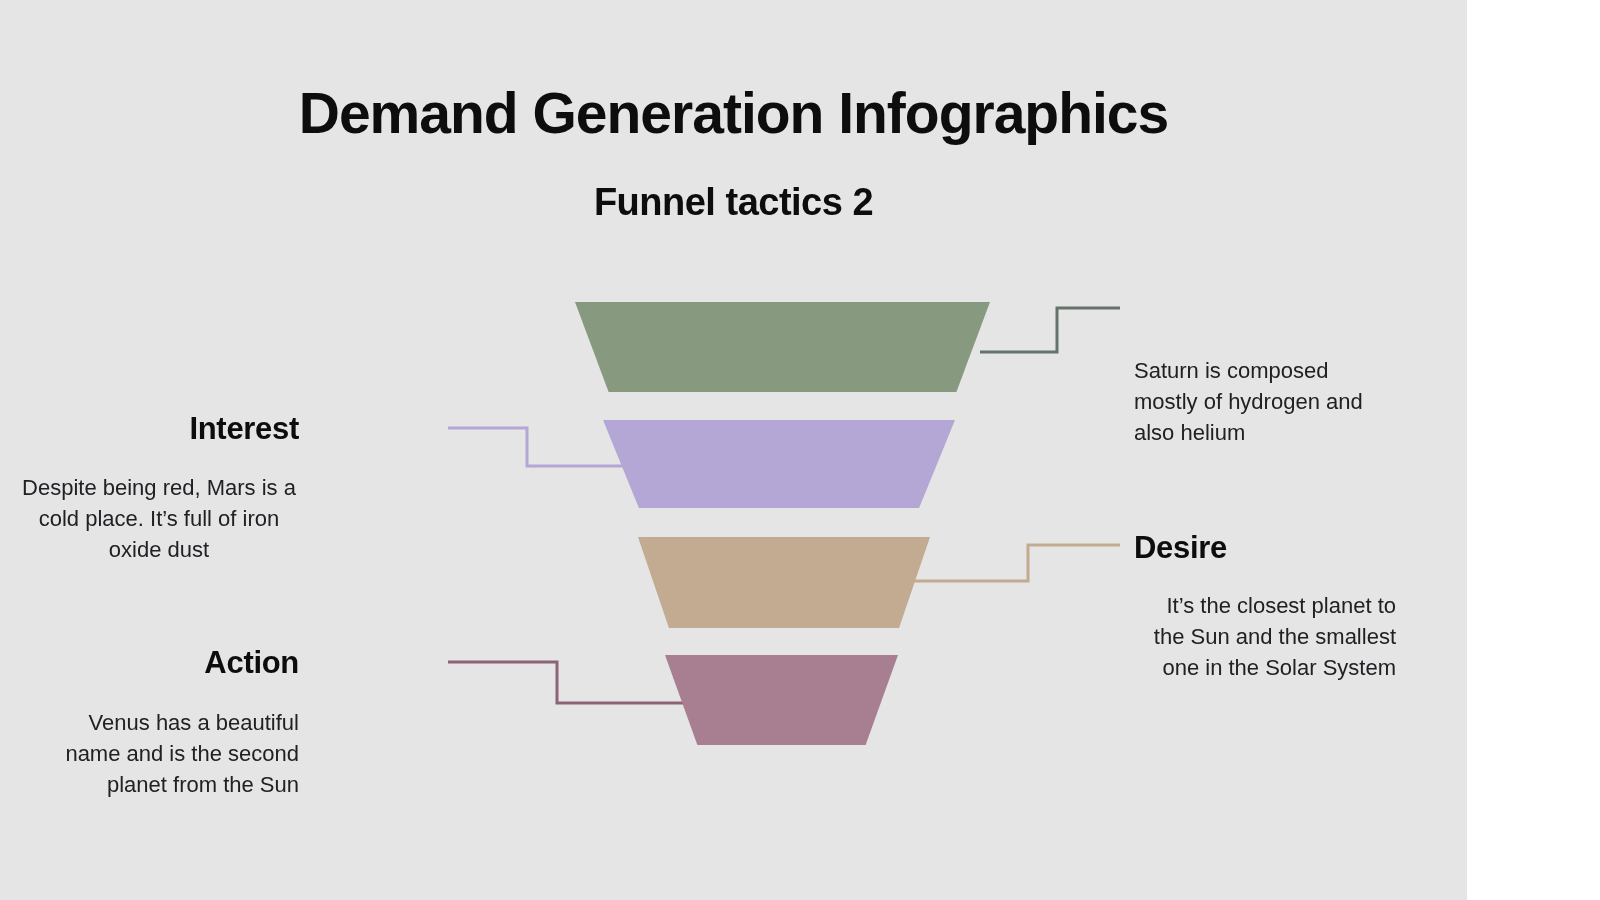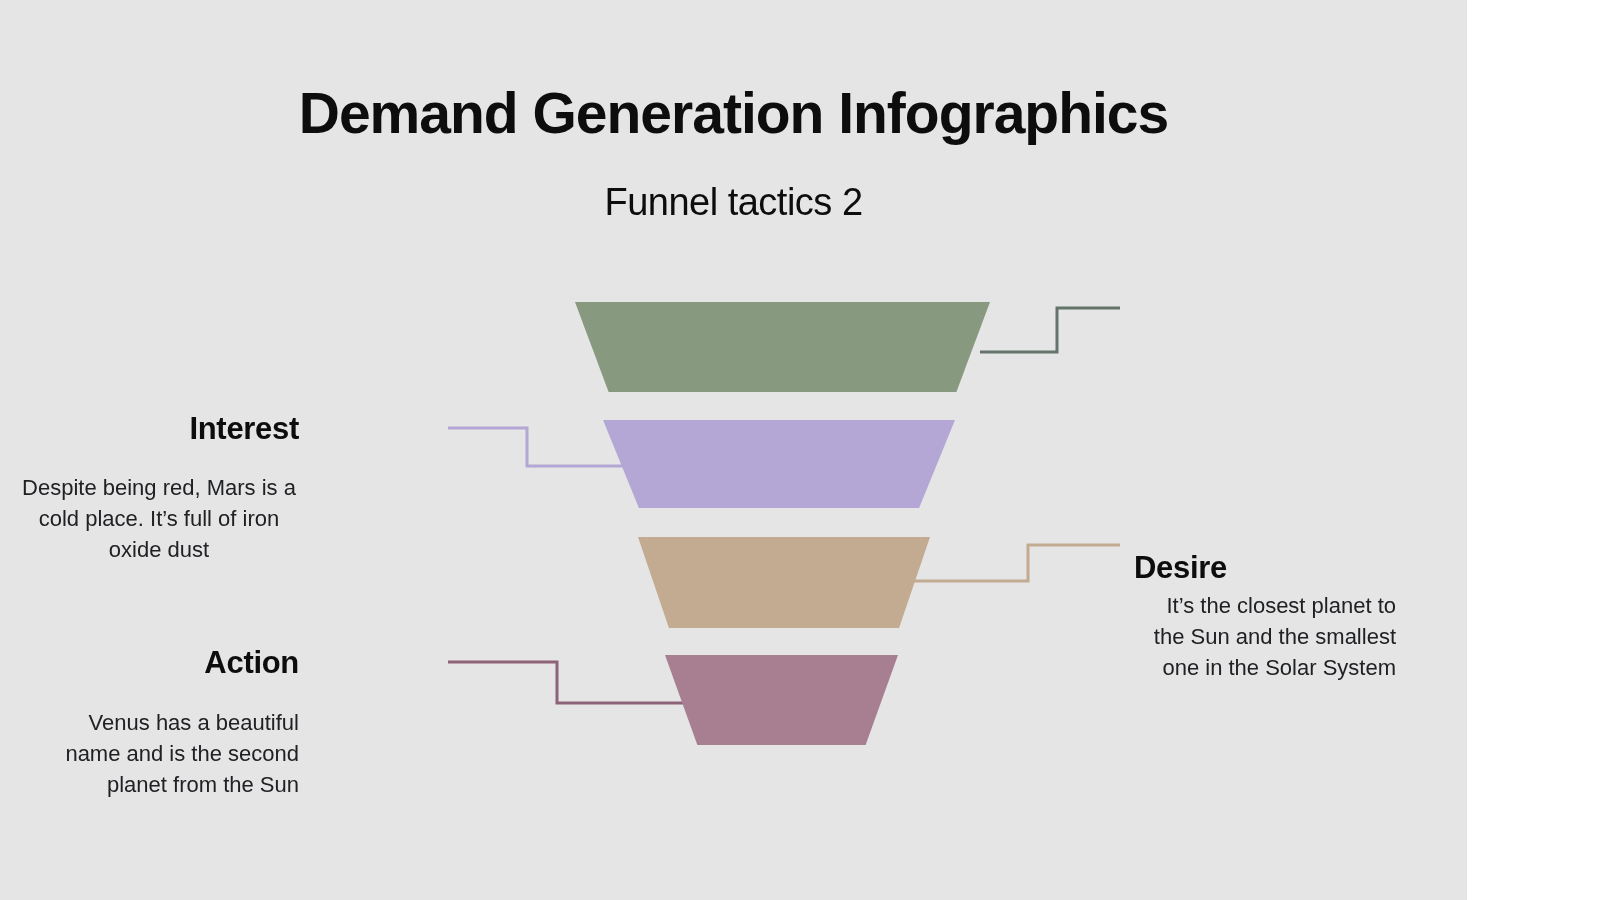--- a/index.html
+++ b/index.html
@@ -29,21 +29,21 @@
     color: #0d0d0d;
   }
   .subtitle {
     position: absolute;
     left: 0;
     width: 100%;
     top: 181px;
     margin: 0;
     text-align: center;
     font-size: 38px;
-    font-weight: 400;
+    font-weight: 700;
     font-stretch: condensed;
     letter-spacing: -0.5px;
     color: #0d0d0d;
   }
   .connectors {
     position: absolute;
     left: 0;
     top: 0;
   }
   .conn {
@@ -69,21 +69,21 @@
   .stage-desc {
     position: absolute;
     font-size: 22px;
     line-height: 31px;
     color: #202124;
   }
   .awareness-label { left: 1134px; top: 293px; }
   .awareness-desc  { left: 1134px; top: 355px; width: 250px; text-align: left; }
   .interest-label  { right: 1168px; top: 411px; text-align: center; }
   .interest-desc   { right: 1168px; top: 472px; width: 280px; text-align: center; }
-  .desire-label    { left: 1134px; top: 550px; }
+  .desire-label    { left: 1134px; top: 530px; }
   .desire-desc     { left: 1134px; top: 590px; width: 262px; text-align: right; }
   .action-label    { right: 1168px; top: 645px; text-align: center; }
   .action-desc     { right: 1168px; top: 707px; width: 255px; text-align: right; }
 </style>
 </head>
 <body>
 
 <div class="canvas">
 
   <h1 class="title">Demand Generation Infographics</h1>
@@ -94,20 +94,21 @@
     <polyline class="conn" points="448,428 527,428 527,466 632,466" stroke="#B4A7D6"></polyline>
     <polyline class="conn" points="908,581 1028,581 1028,545 1120,545" stroke="#C3AB92"></polyline>
     <polyline class="conn" points="448,662 557,662 557,703 697,703" stroke="#8E6277"></polyline>
   </svg>
 
   <div class="trap trap1" style="background: rgb(135, 153, 127);"></div>
   <div class="trap trap2" style="background: rgb(180, 167, 214);"></div>
   <div class="trap trap3" style="background: rgb(195, 171, 146);"></div>
   <div class="trap trap4" style="background: rgb(168, 126, 145);"></div>
 
+  <div class="stage-desc awareness-desc">Saturn is composed mostly of hydrogen and also helium</div>
 
   <div class="stage-label interest-label">Interest</div>
   <div class="stage-desc interest-desc">Despite being red, Mars is a cold place. It’s full of iron oxide dust</div>
 
   <div class="stage-label desire-label">Desire</div>
   <div class="stage-desc desire-desc">It’s the closest planet to the Sun and the smallest one in the Solar System</div>
 
   <div class="stage-label action-label">Action</div>
   <div class="stage-desc action-desc">Venus has a beautiful name and is the second planet from the Sun</div>
 

